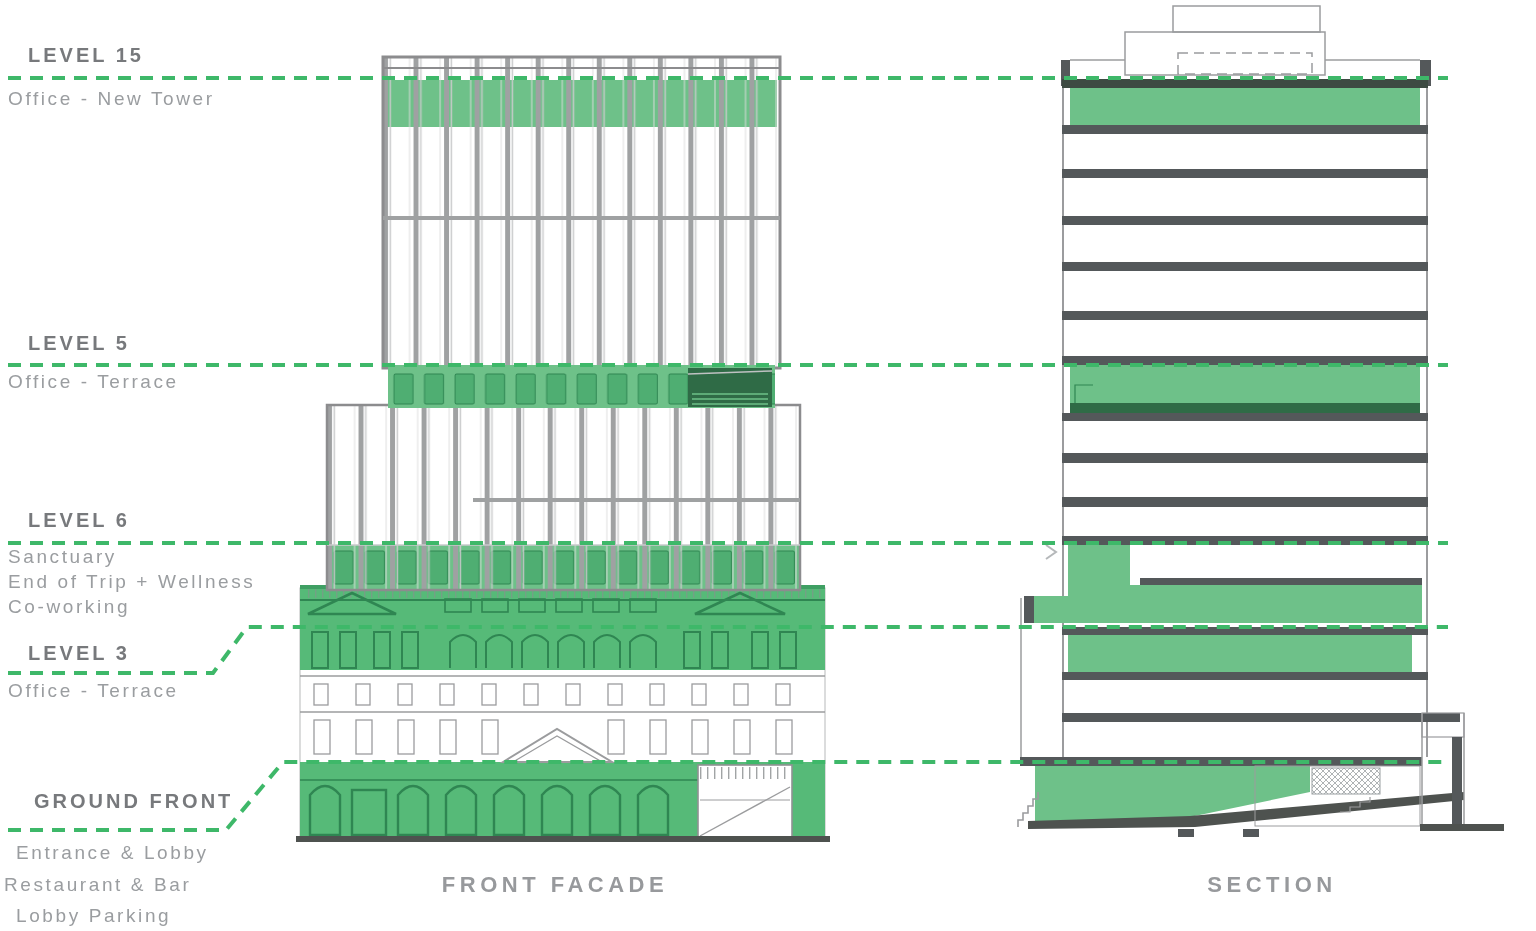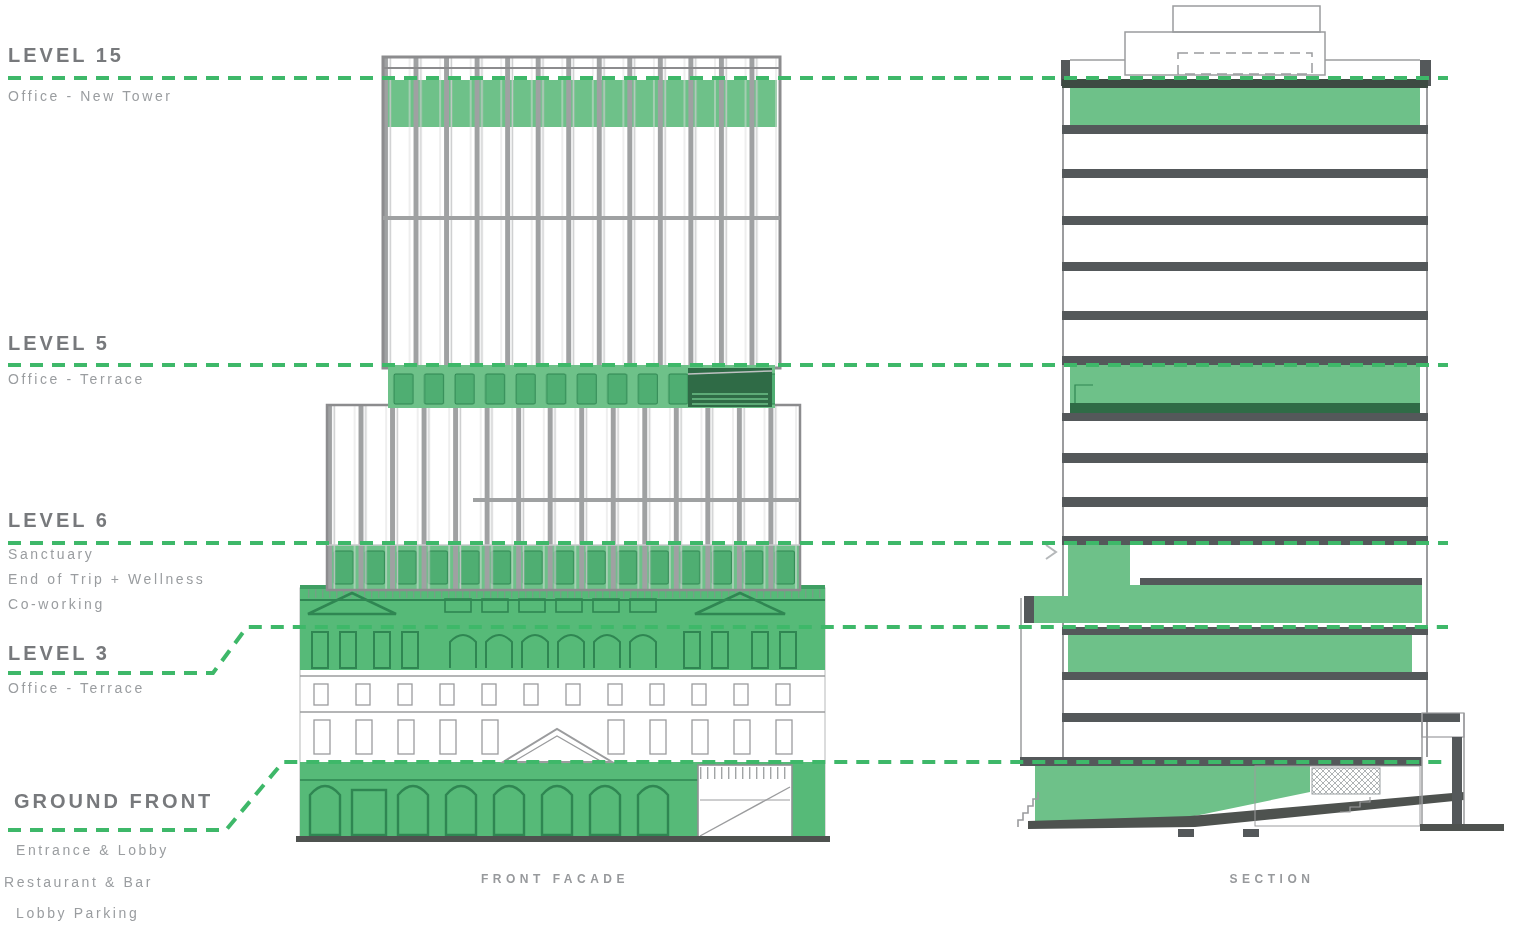--- a/index.html
+++ b/index.html
@@ -6,23 +6,23 @@
     --highlight-green:#6ec189; --heritage-green:#56ba78; --panel-green:#4fae72;
     --deep-green:#2f6b46; --outline-green:#2f8652; --dash-green:#3eb869;
     --slab-gray:#54585a; --outline-gray:#9b9c9e; --frame-gray:#8c8c8e;
     --label-dark:#77797c; --label-light:#9a9da0; --caption-gray:#97999c;
   }
   html,body{margin:0;padding:0;background:#fff;}
   .stage{position:relative;width:1536px;height:931px;background:#ffffff;overflow:hidden;
          font-family:"Liberation Sans", sans-serif;}
   .art{position:absolute;left:0;top:0;}
   .lbl{position:absolute;white-space:nowrap;}
-  .lvl-h{font-size:20px;font-weight:700;letter-spacing:3px;color:var(--label-dark);}
-  .lvl-s{font-size:14px;font-weight:400;letter-spacing:2.6px;color:var(--label-light);}
-  .cap{font-size:12px;font-weight:700;letter-spacing:4.5px;color:var(--caption-gray);text-align:center;}
+  .lvl-h{font-size:20px;font-weight:700;letter-spacing:3px;color:var(--label-dark);margin-left:20px;}
+  .lvl-s{font-size:19px;font-weight:400;letter-spacing:2.6px;color:var(--label-light);}
+  .cap{font-size:22px;font-weight:700;letter-spacing:4.5px;color:var(--caption-gray);text-align:center;}
   
   .fillg{fill:var(--highlight-green);} .fillh{fill:var(--heritage-green);} .filld{fill:var(--deep-green);}
   .slab{fill:var(--slab-gray);} .ln{stroke:var(--outline-gray);fill:none;}
   .frame{stroke:var(--frame-gray);fill:none;}
   .gln{stroke:var(--outline-green);fill:none;}
   .dash{stroke:var(--dash-green);stroke-width:4;fill:none;stroke-dasharray:13 9;}
 </style>
 </head>
 <body>
 

